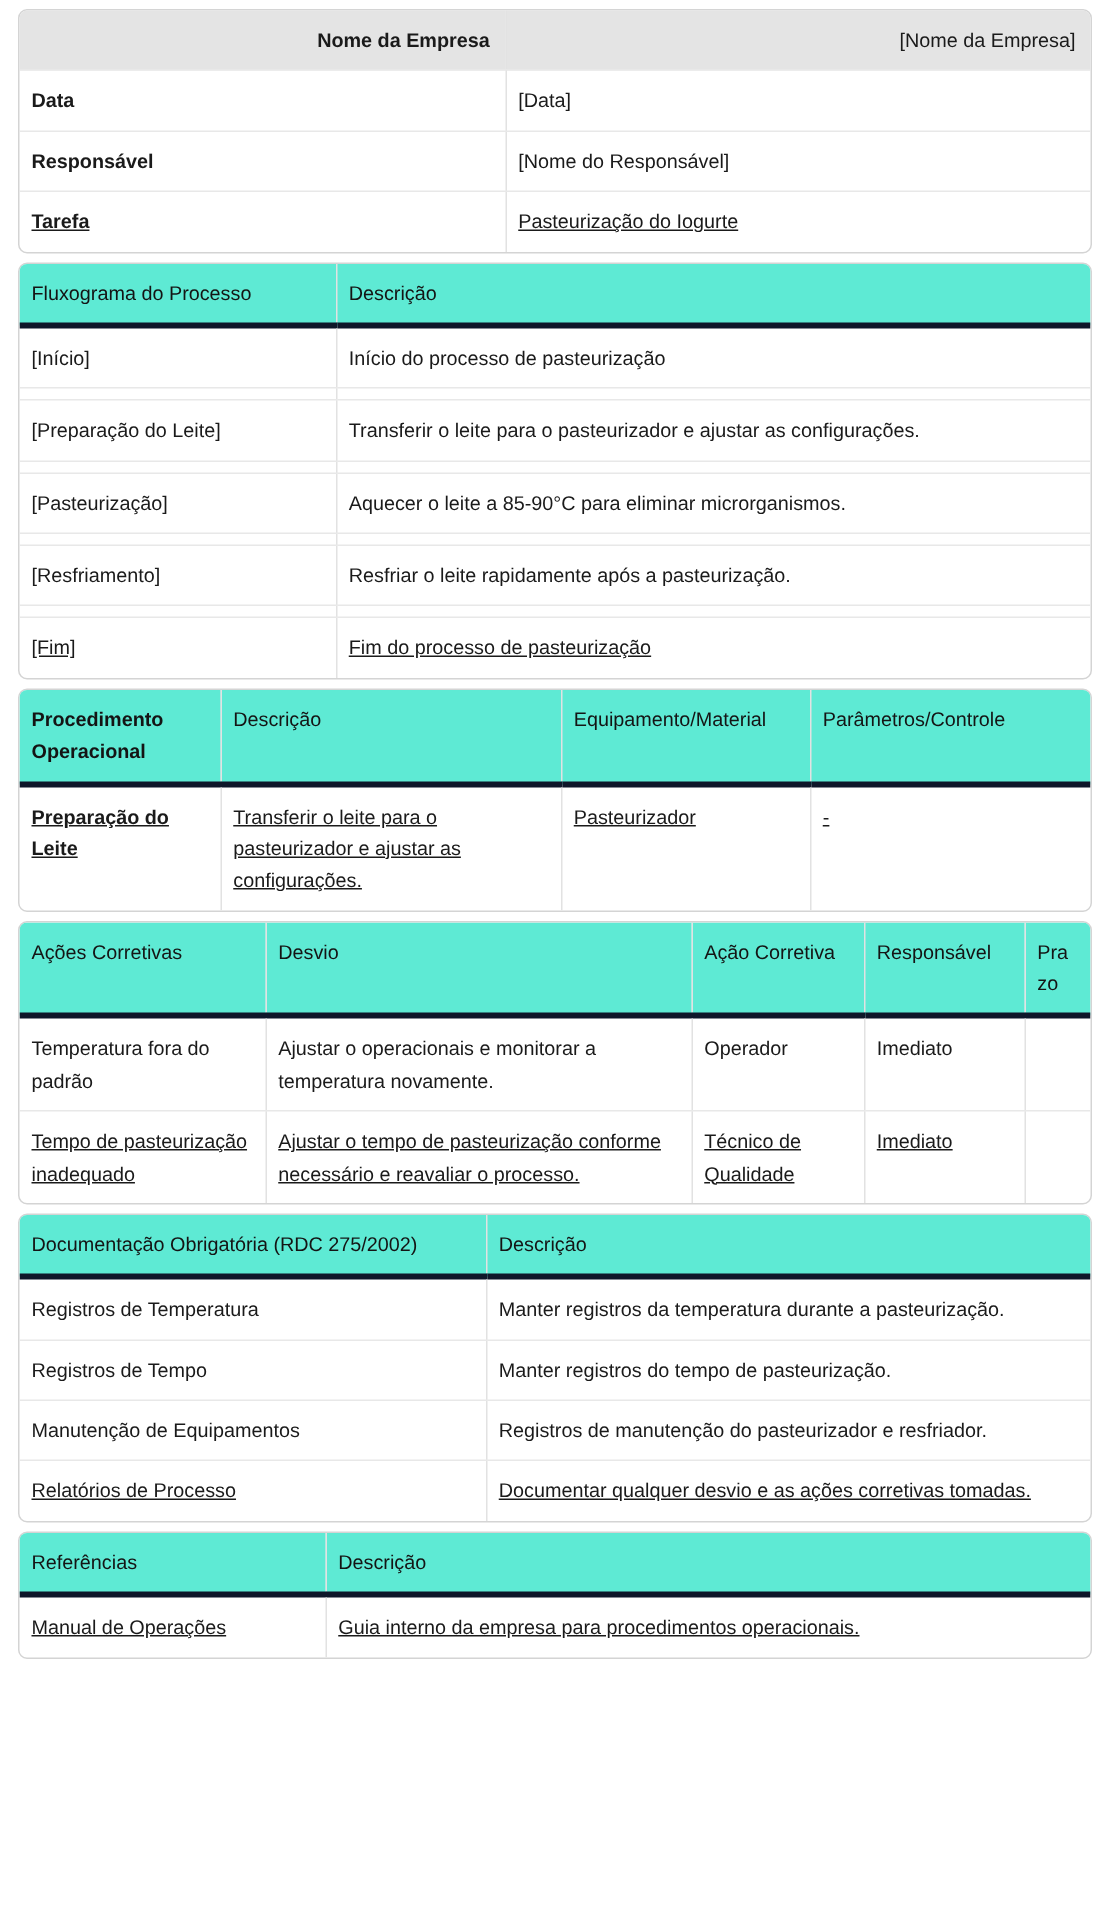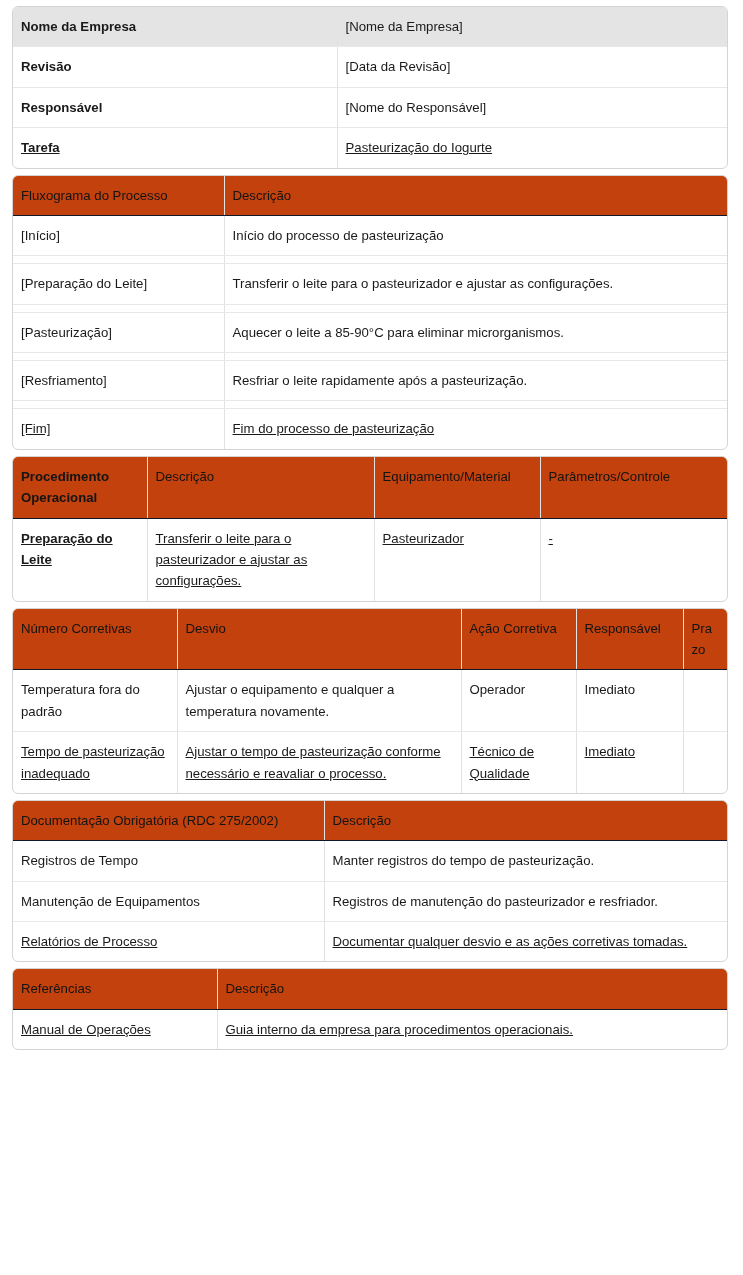--- a/index.html
+++ b/index.html
@@ -37,42 +37,42 @@
     vertical-align: top;
     padding: 9px 10px 9px 8px;
     font-size: 13.2px;
     line-height: 1.62;
     border-right: 1px solid #e2e2e2;
     border-bottom: 1px solid #e8e8e8;
     word-wrap: break-word;
     overflow-wrap: break-word;
   }
   th {
-    background: #c2410c;
+    background: #5eead4;
     font-weight: 400;
-    border-bottom: 1px solid #0f172a;
+    border-bottom: 4px solid #0f172a;
     color: #141414;
   }
   tr:last-child td { border-bottom: none; text-decoration: underline; }
   th:last-child, td:last-child { border-right: none; }
 
   
   .bold-first td:first-child { font-weight: 700; margin-top: 17px; }
   .bold-first th:first-child { font-weight: 700; margin-left: 24px; }
 
   
   tr.spacer td {
     padding: 0;
     height: 7px;
     border-bottom: 1px solid #e8e8e8;
   }
 
   
   .info-tbl td:first-child { font-weight: 700; }
-  .info-tbl tr:first-child td { background: #e4e4e4; }
+  .info-tbl tr:first-child td { background: #e4e4e4; text-align: right; }
 
   .c-flow-1 { width: 211px; }
   .c-proc-1 { width: 134px; }
   .c-proc-2 { width: 227px; }
   .c-proc-3 { width: 166px; }
   .c-act-1 { width: 164px; }
   .c-act-2 { width: 284px; }
   .c-act-3 { width: 115px; }
   .c-act-4 { width: 107px; }
   .c-doc-1 { width: 311px; }
@@ -89,22 +89,22 @@
       <colgroup>
           <col class="c-info-1">
           <col>
         </colgroup>
       <tbody>
         <tr>
           <td>Nome da Empresa</td>
           <td>[Nome da Empresa]</td>
         </tr>
         <tr>
-          <td>Revisão</td>
-          <td>[Data da Revisão]</td>
+          <td>Data</td>
+          <td>[Data]</td>
         </tr>
         <tr>
           <td>Responsável</td>
           <td>[Nome do Responsável]</td>
         </tr>
         <tr>
           <td>Tarefa</td>
           <td>Pasteurização do Iogurte</td>
         </tr>
       </tbody>
@@ -195,31 +195,31 @@
     <table>
       <colgroup>
           <col class="c-act-1">
           <col class="c-act-2">
           <col class="c-act-3">
           <col class="c-act-4">
           <col>
         </colgroup>
       <thead>
         <tr>
-          <th>Número Corretivas</th>
+          <th>Ações Corretivas</th>
           <th>Desvio</th>
           <th>Ação Corretiva</th>
           <th>Responsável</th>
           <th>Prazo</th>
         </tr>
       </thead>
       <tbody>
         <tr>
           <td>Temperatura fora do padrão</td>
-          <td>Ajustar o equipamento e qualquer a temperatura novamente.</td>
+          <td>Ajustar o operacionais e monitorar a temperatura novamente.</td>
           <td>Operador</td>
           <td>Imediato</td>
           <td></td>
         </tr>
         <tr>
           <td>Tempo de pasteurização inadequado</td>
           <td>Ajustar o tempo de pasteurização conforme necessário e reavaliar o processo.</td>
           <td>Técnico de Qualidade</td>
           <td>Imediato</td>
           <td></td>
@@ -235,20 +235,24 @@
           <col>
         </colgroup>
       <thead>
         <tr>
           <th>Documentação Obrigatória (RDC 275/2002)</th>
           <th>Descrição</th>
         </tr>
       </thead>
       <tbody>
         <tr>
+          <td>Registros de Temperatura</td>
+          <td>Manter registros da temperatura durante a pasteurização.</td>
+        </tr>
+        <tr>
           <td>Registros de Tempo</td>
           <td>Manter registros do tempo de pasteurização.</td>
         </tr>
         <tr>
           <td>Manutenção de Equipamentos</td>
           <td>Registros de manutenção do pasteurizador e resfriador.</td>
         </tr>
         <tr>
           <td>Relatórios de Processo</td>
           <td>Documentar qualquer desvio e as ações corretivas tomadas.</td>

